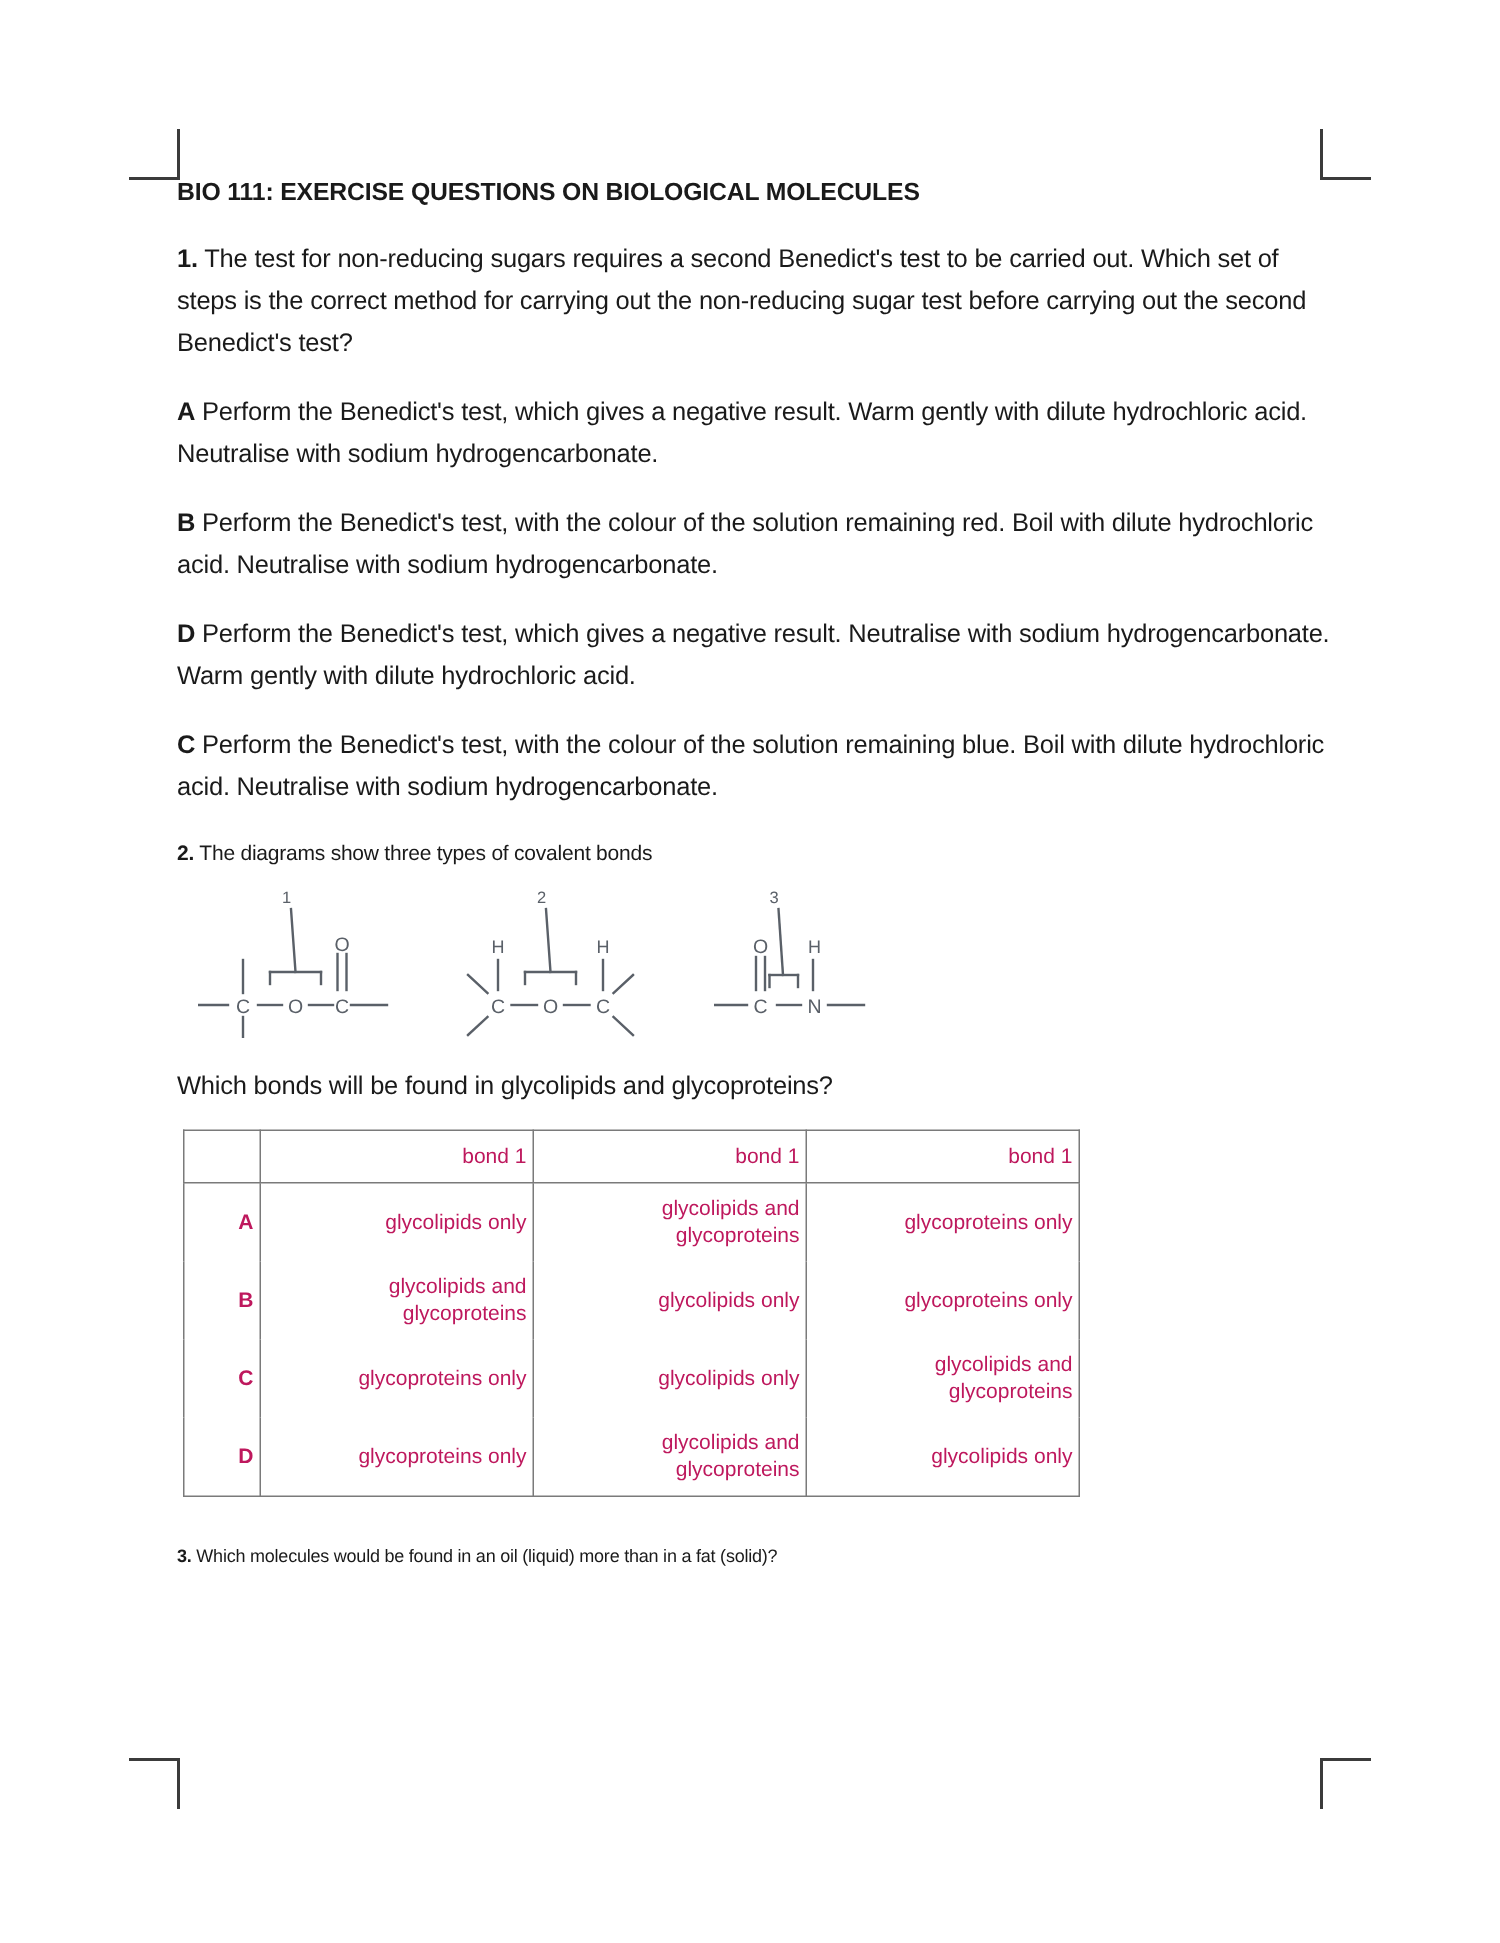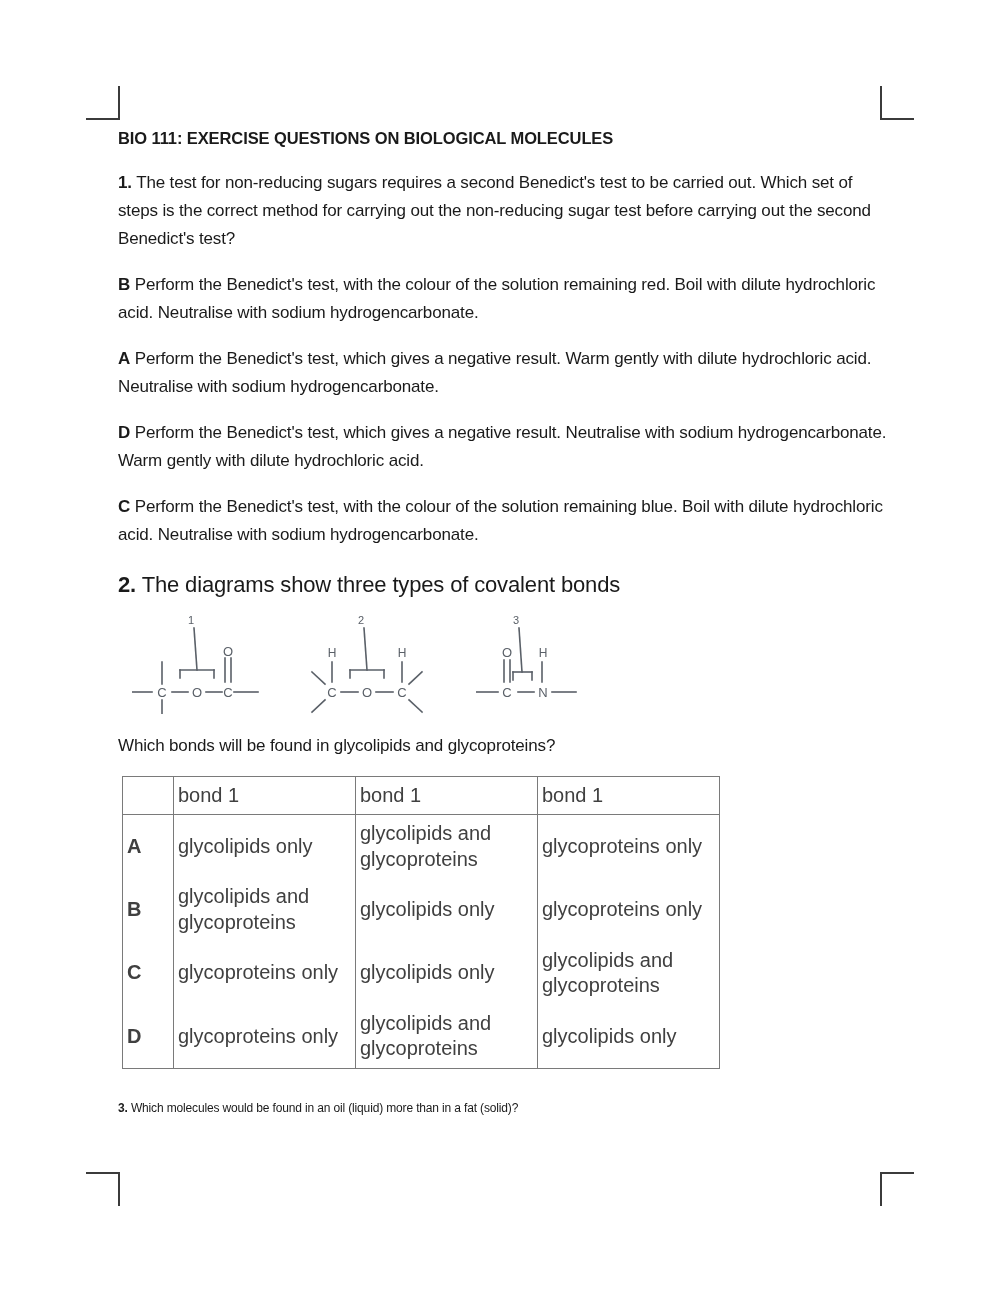--- a/index.html
+++ b/index.html
@@ -42,21 +42,21 @@
   .crop-bl::after  { left: 0; top: 0; height: 2px; width: 34px; }
   
   .crop-br { left: 880px; top: 1172px; }
   .crop-br::before { left: 0; top: 0; width: 2px; height: 34px; }
   .crop-br::after  { left: 0; top: 0; height: 2px; width: 34px; }
 
   
   .page {
     position: absolute;
     left: 118px;
-    top: 128px;
+    top: 118px;
     width: 770px;
   }
 
   .doc-title {
     font-size: 16.5px;
     font-weight: bold;
     letter-spacing: -0.1px;
     margin: 0 0 20px 0;
     line-height: 1.3;
   }
@@ -64,21 +64,21 @@
   .q-block {
     font-size: 17px;
     line-height: 1.62;
     margin: 16px 0 19px 0;
     letter-spacing: -0.15px;
   }
   .q-num { font-weight: bold; }
   .opt-letter { font-weight: bold; }
 
   .q2-text {
-    font-size: 22px;
+    font-size: 14px;
     line-height: 1.6;
     margin: 0 0 6px 0;
     letter-spacing: -0.15px;
   }
 
   
   .diagram-row {
     position: relative;
     height: 108px;
     margin: 8px 0 14px 0;
@@ -102,23 +102,23 @@
 
   
   .ans-table {
     border-collapse: collapse;
     margin: 0 0 0 4px;
     width: 562px;
     table-layout: fixed;
   }
   .ans-table td, .ans-table th {
     border: 1px solid #7a7a7a;
-    font-size: 20px;
-    color: #404040;
-    text-align: left;
+    font-size: 14px;
+    color: #be185d;
+    text-align: right;
     vertical-align: middle;
     padding: 6px 4px;
     line-height: 1.28;
     font-weight: normal;
   }
   .ans-table thead th {
     font-weight: normal;
     height: 22px;
   }
   .col-letter { width: 42px; font-weight: bold !important; }
@@ -155,27 +155,27 @@
 <div class="page">
 
   <h1 class="doc-title">BIO 111: EXERCISE QUESTIONS ON BIOLOGICAL MOLECULES</h1>
 
   <p class="q-block">
     <span class="q-num">1.</span>
     <span>The test for non-reducing sugars requires a second Benedict's test to be carried out. Which set of steps is the correct method for carrying out the non-reducing sugar test before carrying out the second Benedict's test?</span>
   </p>
 
   <p class="q-block">
+    <span class="opt-letter">A</span>
+    <span>Perform the Benedict's test, which gives a negative result. Warm gently with dilute hydrochloric acid. Neutralise with sodium hydrogencarbonate.</span>
+  </p>
+
+  <p class="q-block">
     <span class="opt-letter">B</span>
     <span>Perform the Benedict's test, with the colour of the solution remaining red. Boil with dilute hydrochloric acid. Neutralise with sodium hydrogencarbonate.</span>
-  </p>
-
-  <p class="q-block">
-    <span class="opt-letter">A</span>
-    <span>Perform the Benedict's test, which gives a negative result. Warm gently with dilute hydrochloric acid. Neutralise with sodium hydrogencarbonate.</span>
   </p>
 
   <p class="q-block">
     <span class="opt-letter">D</span>
     <span>Perform the Benedict's test, which gives a negative result. Neutralise with sodium hydrogencarbonate. Warm gently with dilute hydrochloric acid.</span>
   </p>
 
   <p class="q-block">
     <span class="opt-letter">C</span>
     <span>Perform the Benedict's test, with the colour of the solution remaining blue. Boil with dilute hydrochloric acid. Neutralise with sodium hydrogencarbonate.</span>

